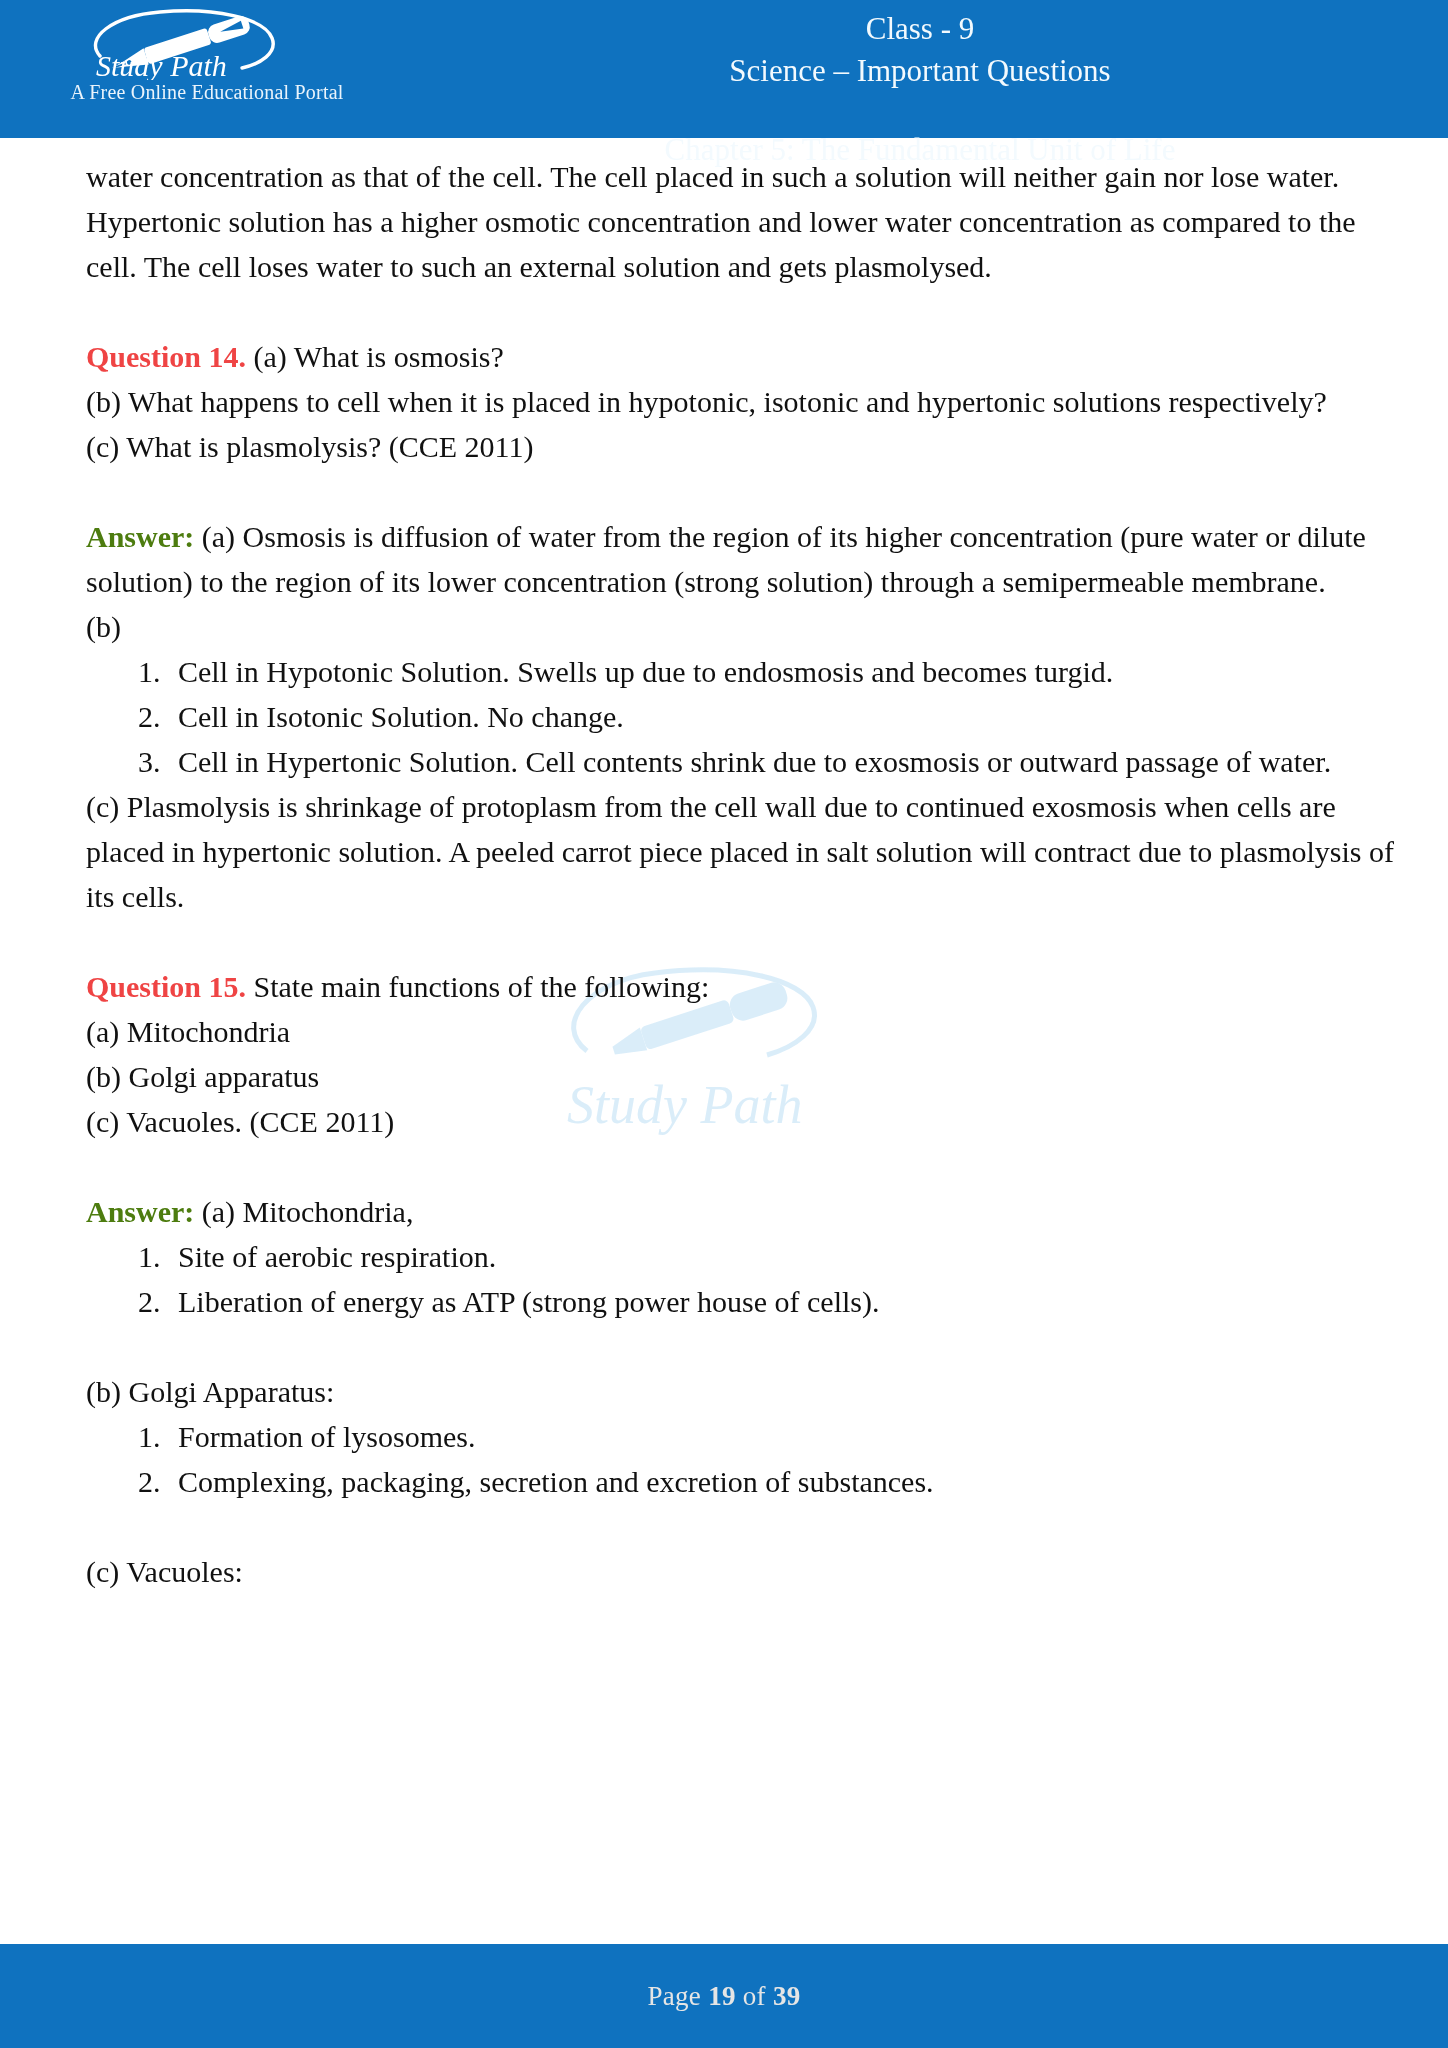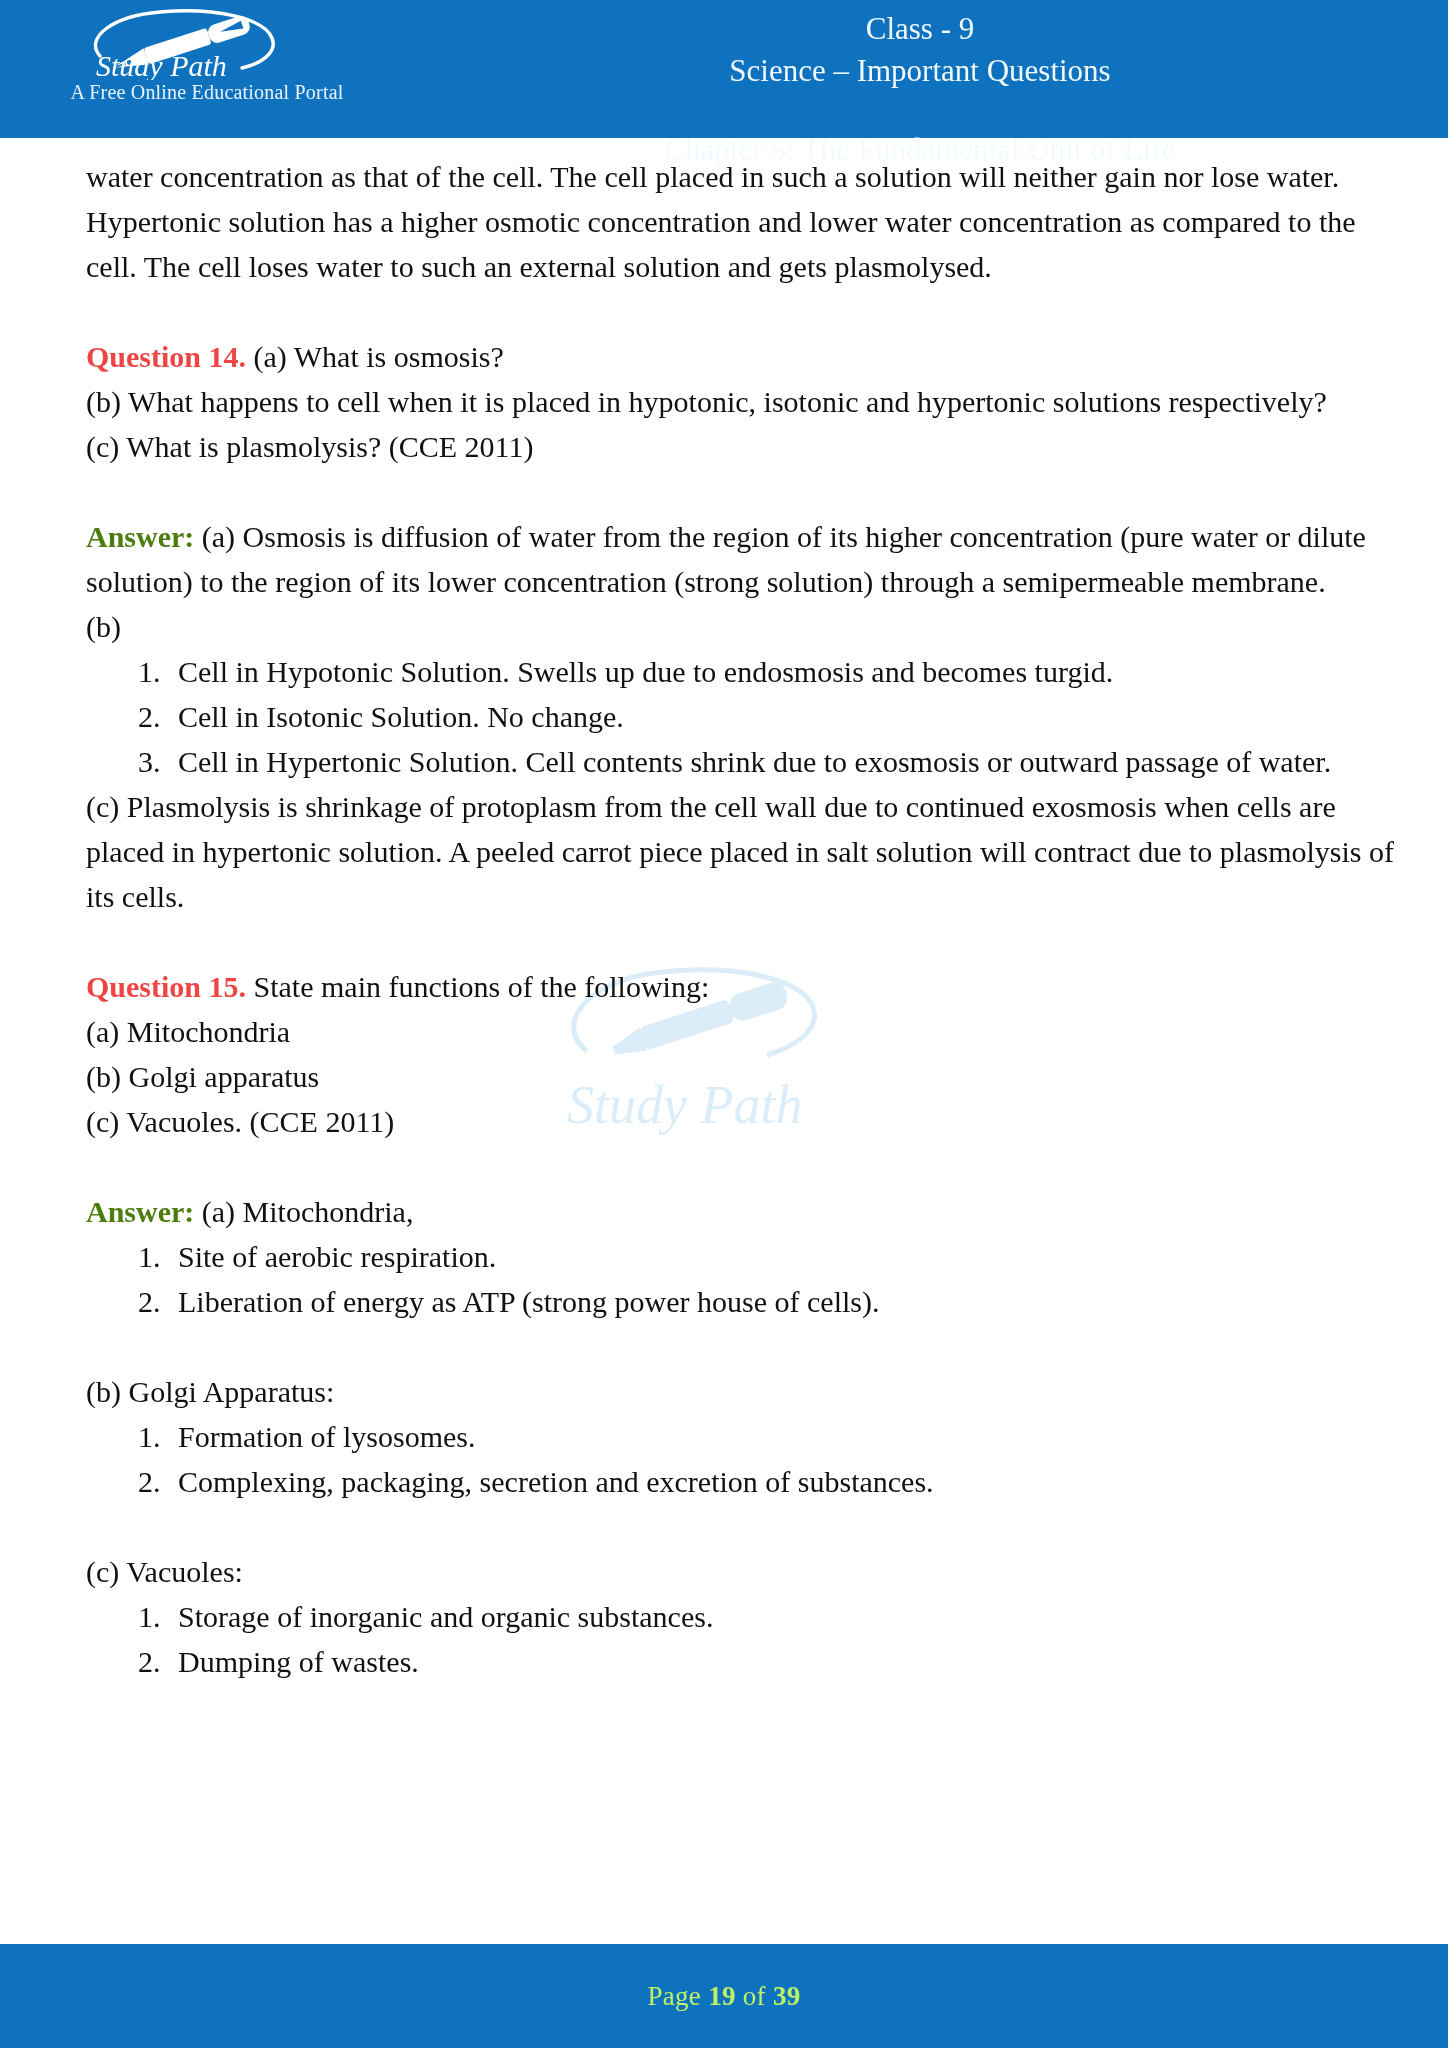--- a/index.html
+++ b/index.html
@@ -120,21 +120,21 @@
   }
 
   
   .footer {
     position: absolute;
     left: 0;
     bottom: 0;
     width: 1448px;
     height: 104px;
     background: #0f72bf;
-    color: #bef264;
+    color: #e5e5e5;
     display: flex;
     align-items: center;
     justify-content: center;
     z-index: 4;
   }
   .footer-text {
     font-family: "Liberation Serif", "DejaVu Serif", serif;
     font-size: 27px;
     letter-spacing: 0.3px;
   }
@@ -225,24 +225,20 @@
 
     <p>(b) Golgi Apparatus:</p>
     <ol class="numlist">
       <li>Formation of lysosomes.</li>
       <li>Complexing, packaging, secretion and excretion of substances.</li>
     </ol>
 
     <div class="gap"></div>
 
     <p>(c) Vacuoles:</p>
-    <ol class="numlist">
-      <li>Storage of inorganic and organic substances.</li>
-      <li>Dumping of wastes.</li>
-    </ol>
 
   </div>
 
   <div class="footer">
     <span class="footer-text"><span>Page </span><b>19</b><span> of </span><b>39</b></span>
   </div>
 
 </div>
 
 </body></html>

